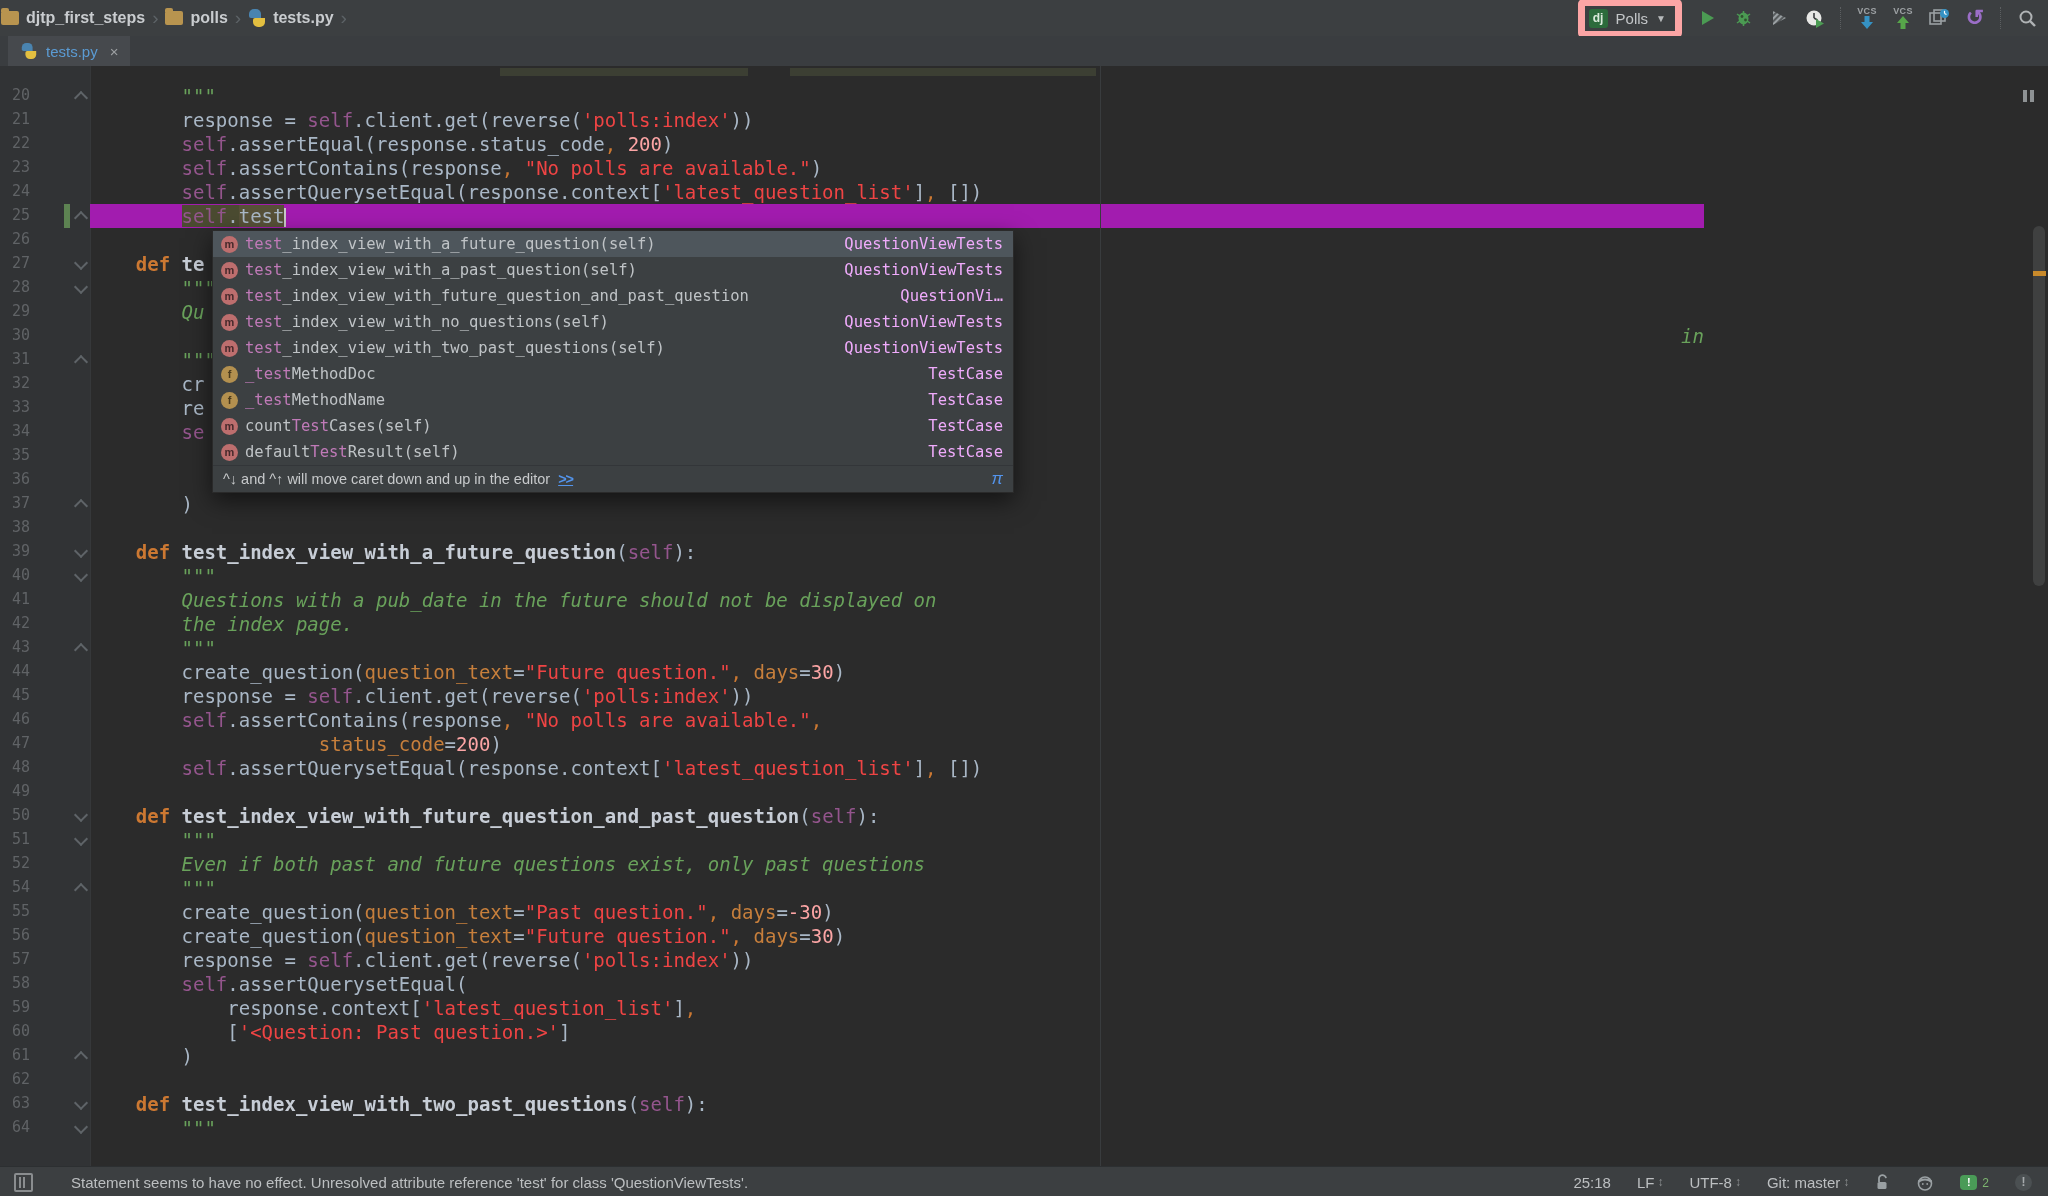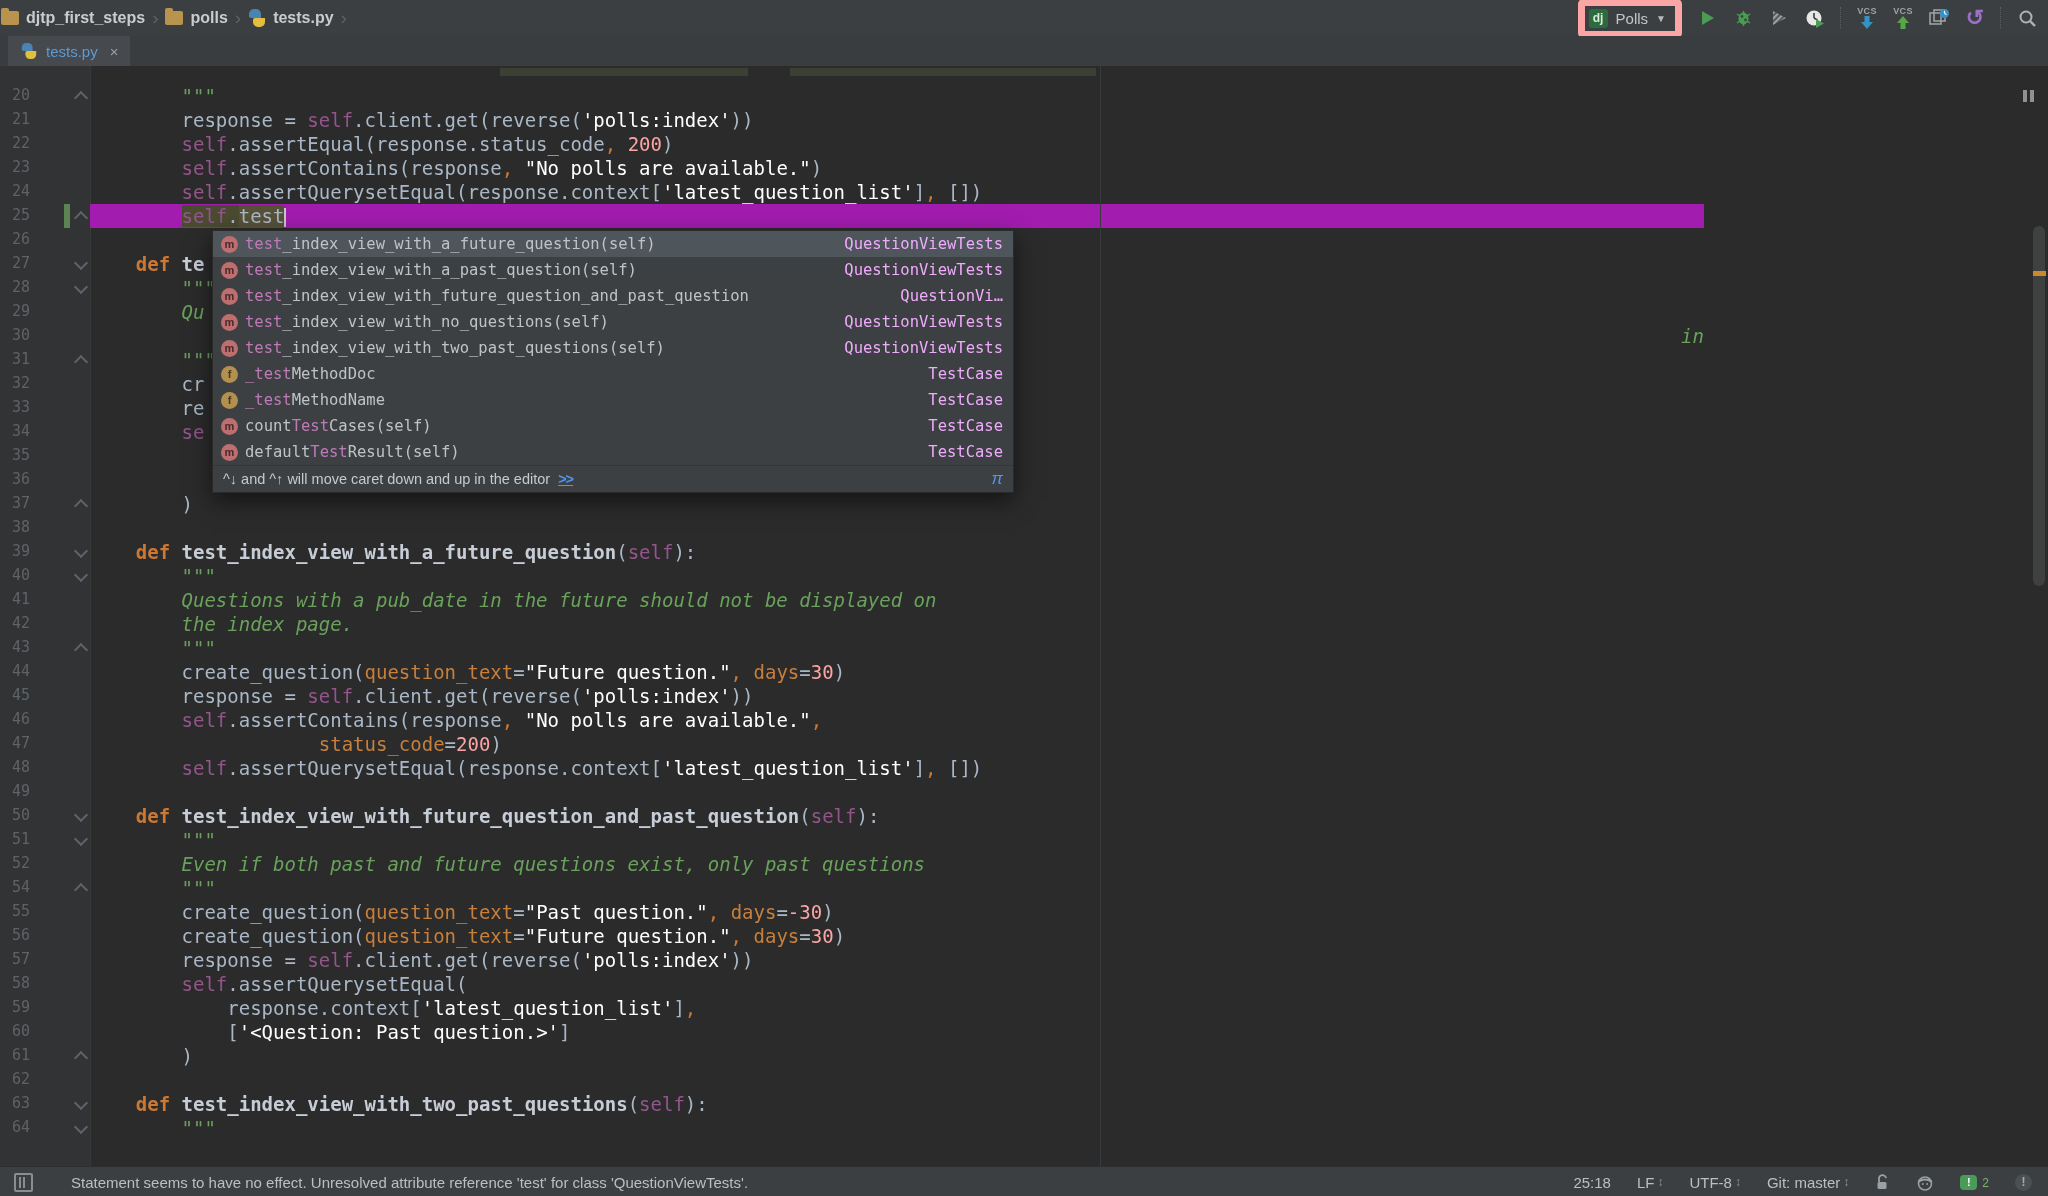--- a/index.html
+++ b/index.html
@@ -45,21 +45,21 @@
   .fold{position:absolute;left:76px;top:8px;width:8px;height:8px;
         border-right:2px solid #5f6468;border-bottom:2px solid #5f6468;}
   .fold.down{transform:rotate(45deg);top:6px;}
   .fold.up{transform:rotate(-135deg);top:9px;}
   .ccell{flex:1;font-family:"DejaVu Sans Mono",monospace;font-size:19px;line-height:24px;white-space:pre;color:#a9b7c6;}
   .row.cur .ccell{background:#a21caf;}
   .tk-d{color:#a9b7c6;}
   .tk-k{color:#cc7832;font-weight:bold;}
   .tk-fn{color:#c7cdd6;font-weight:bold;}
   .tk-s{color:#94558d;}
-  .tk-st{color:#ffffff;}
+  .tk-st{color:#ef4444;}
   .tk-doc{color:#69a25b;font-style:italic;}
   .tk-n{color:#fca5a5;}
   .tk-c{color:#cc7832;}
   .tk-p{color:#c77f3c;}
   .tk-hs{color:#94558d;background:#4b4b31;}
   .tk-hd{color:#a9b7c6;background:#4b4b31;}
   .tk-ht{color:#a9b7c6;background:#575138;}
   .caret{display:inline-block;width:2px;height:19px;background:#c8c8c8;vertical-align:-4px;}
   .clipbar{position:absolute;height:8px;top:2px;background:#3c3f33;}
   .marginguide{position:absolute;left:1100px;top:0;width:1px;height:1100px;background:#393c3e;}

